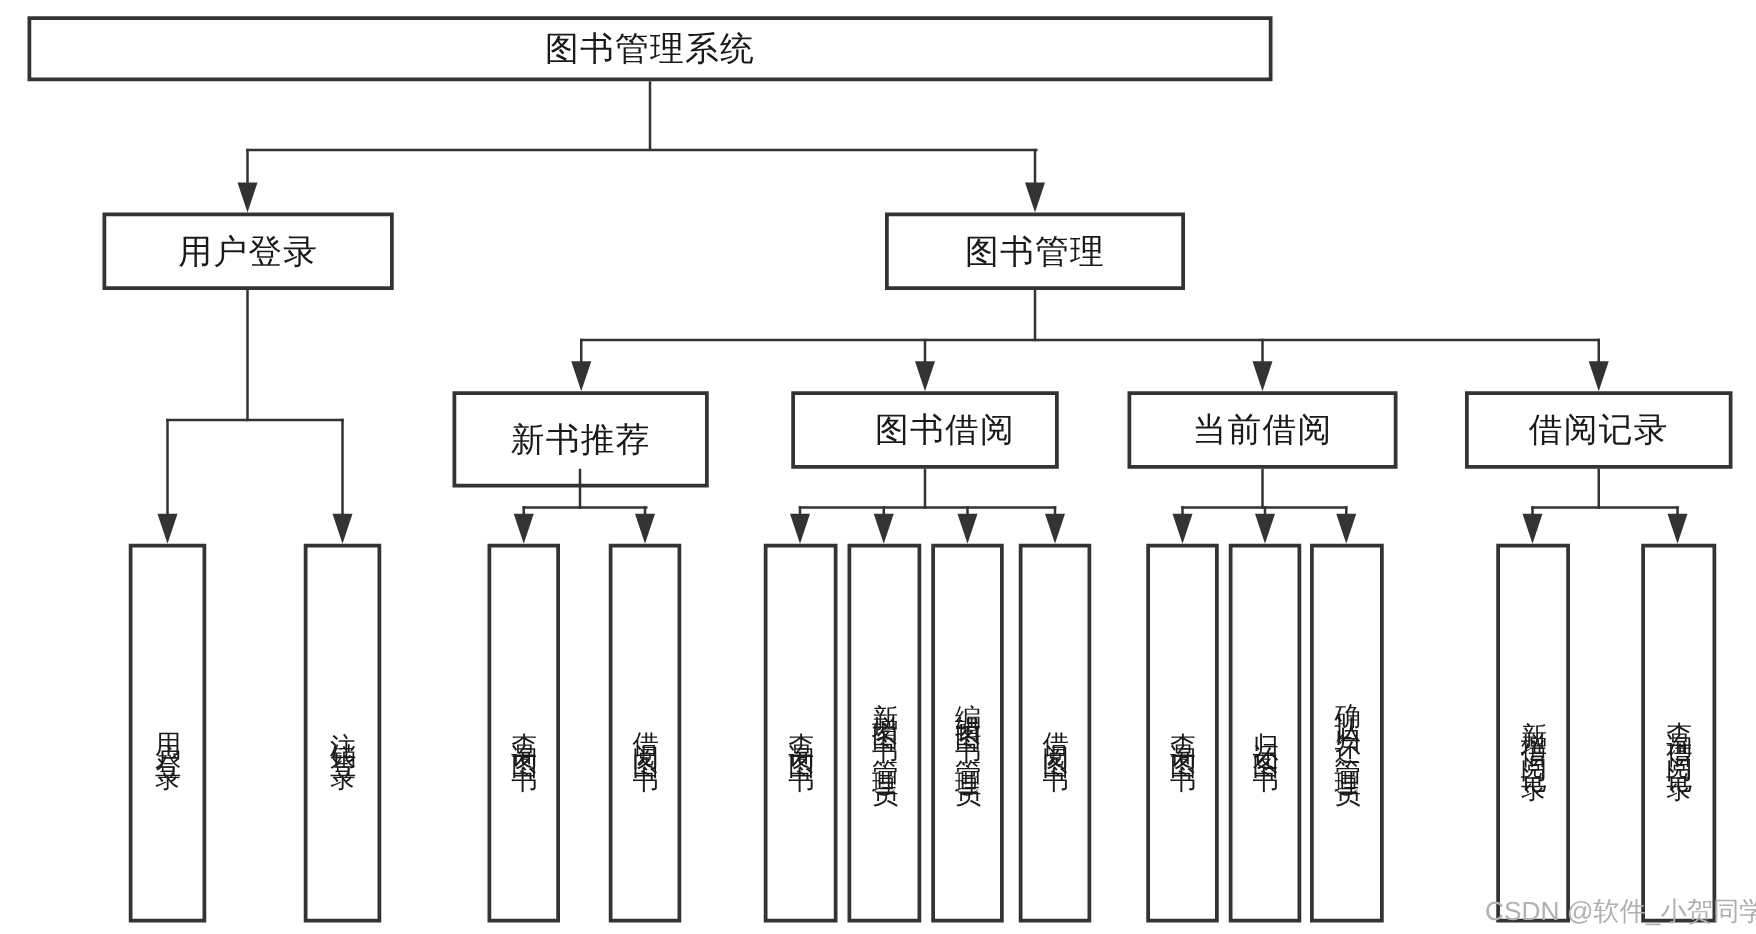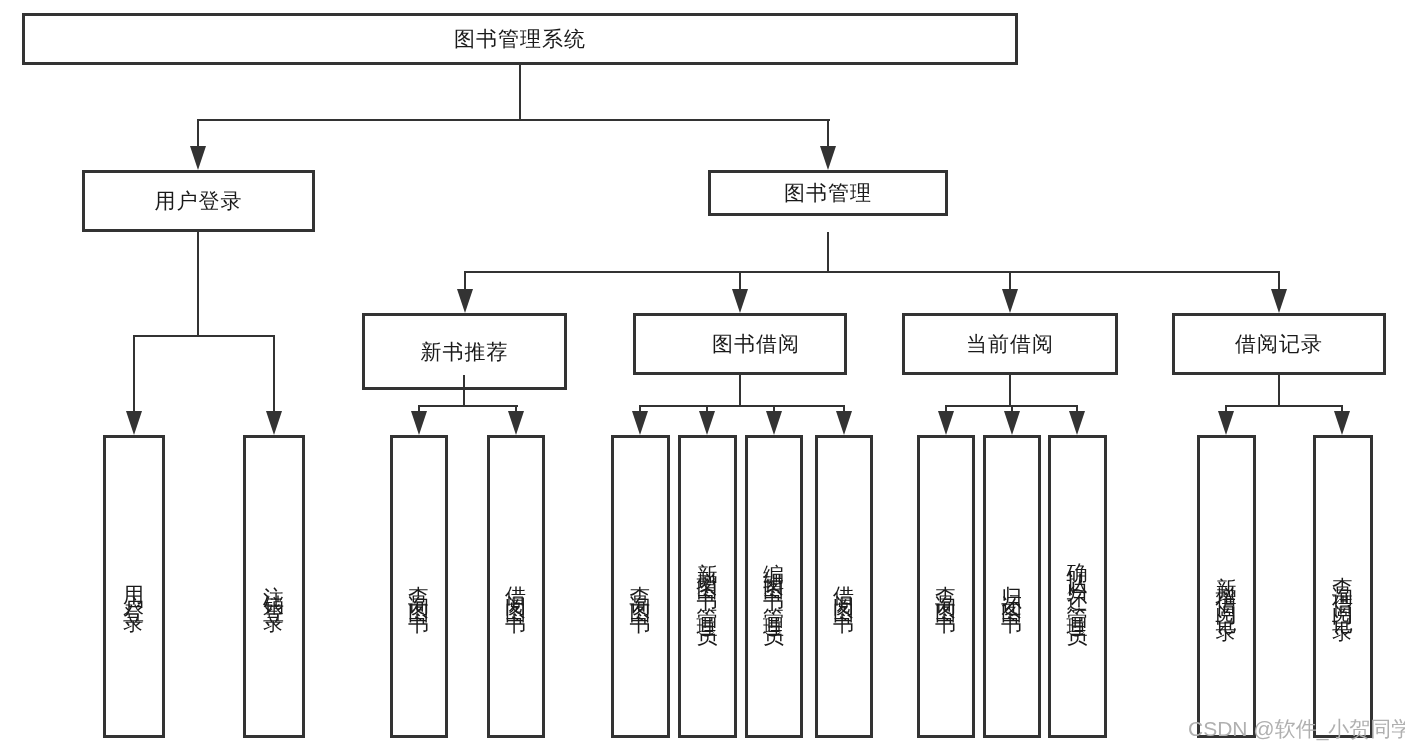--- a/index.html
+++ b/index.html
@@ -20,21 +20,21 @@
   .node {
     position: absolute;
     box-sizing: border-box;
     border: 3px solid var(--line);
     background: var(--bg);
     display: flex;
     align-items: center;
     justify-content: center;
     color: var(--text);
   }
-  .hnode { font-size: 21px; letter-spacing: 1px; }
+  .hnode { font-size: 27px; letter-spacing: 1px; }
   .vnode {
     writing-mode: vertical-rl;
     text-orientation: mixed;
     font-size: 21px;
     letter-spacing: 9px;
     line-height: 1;
   }
   .vnode span { display: block; }
   .hline { position: absolute; height: 2px; background: var(--line); }
   .vline { position: absolute; width: 2px; background: var(--line); }
@@ -66,21 +66,21 @@
   <div class="vline" style="left:519px; top:65px; height:55px;"></div>
   <div class="hline" style="left:197px; top:119px; width:633px;"></div>
   <div class="vline" style="left:197px; top:119px; height:33px;"></div>
   <div class="arrow" style="left:190px; top:146px;"></div>
   <div class="vline" style="left:827px; top:119px; height:33px;"></div>
   <div class="arrow" style="left:820px; top:146px;"></div>
 
   <div class="node hnode" style="left:82px; top:170px; width:233px; height:62px;">
     <span>用户登录</span>
   </div>
-  <div class="node hnode" style="left:708px; top:170px; width:240px; height:46px;font-family:Liberation Mono, monospace;">
+  <div class="node hnode" style="left:708px; top:170px; width:240px; height:62px;font-family:Liberation Mono, monospace;">
     <span>图书管理</span>
   </div>
 
   <div class="vline" style="left:197px; top:232px; height:105px;"></div>
   <div class="hline" style="left:133px; top:335px; width:142px;"></div>
   <div class="vline" style="left:133px; top:335px; height:80px;"></div>
   <div class="arrow" style="left:126px; top:411px;"></div>
   <div class="vline" style="left:273px; top:335px; height:80px;"></div>
   <div class="arrow" style="left:266px; top:411px;"></div>
 

